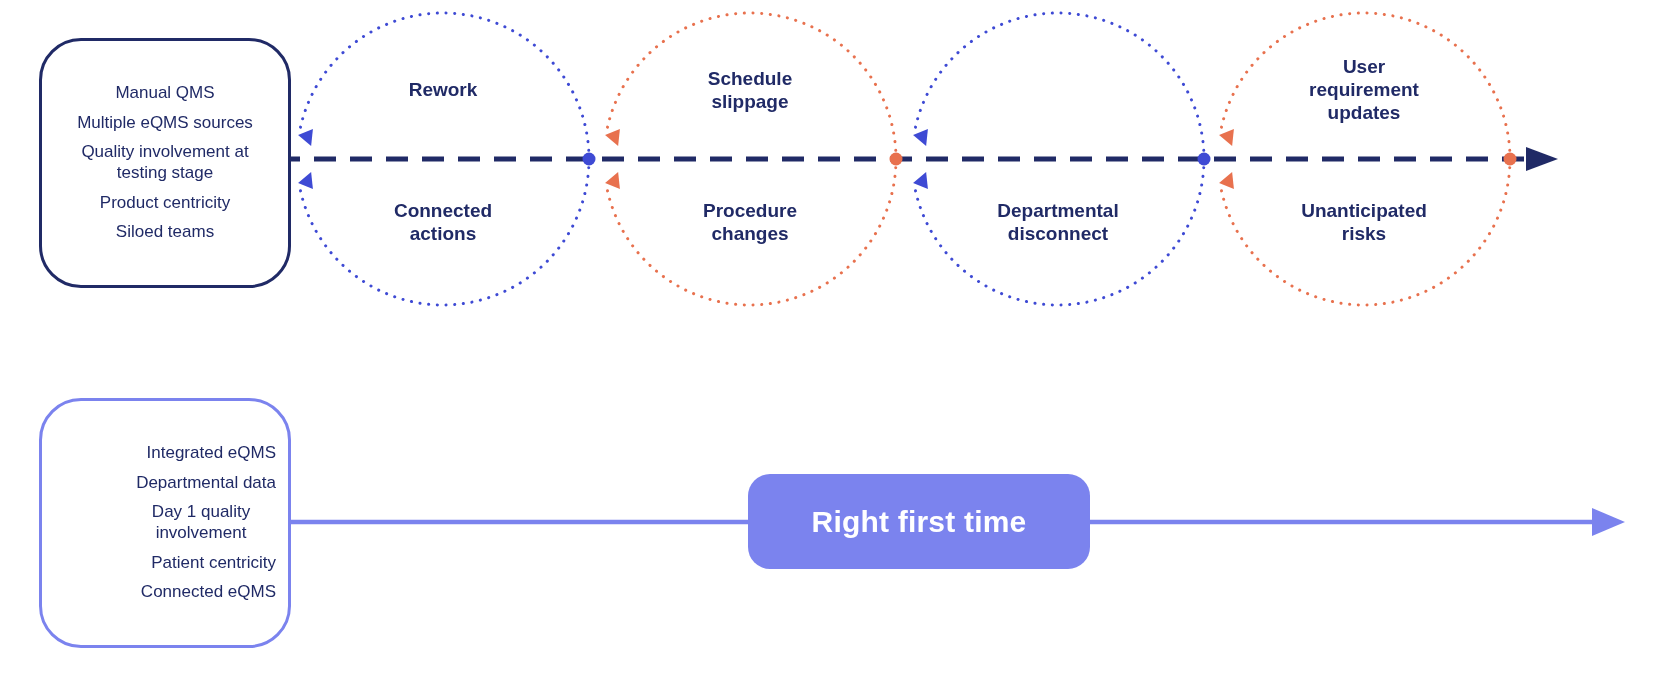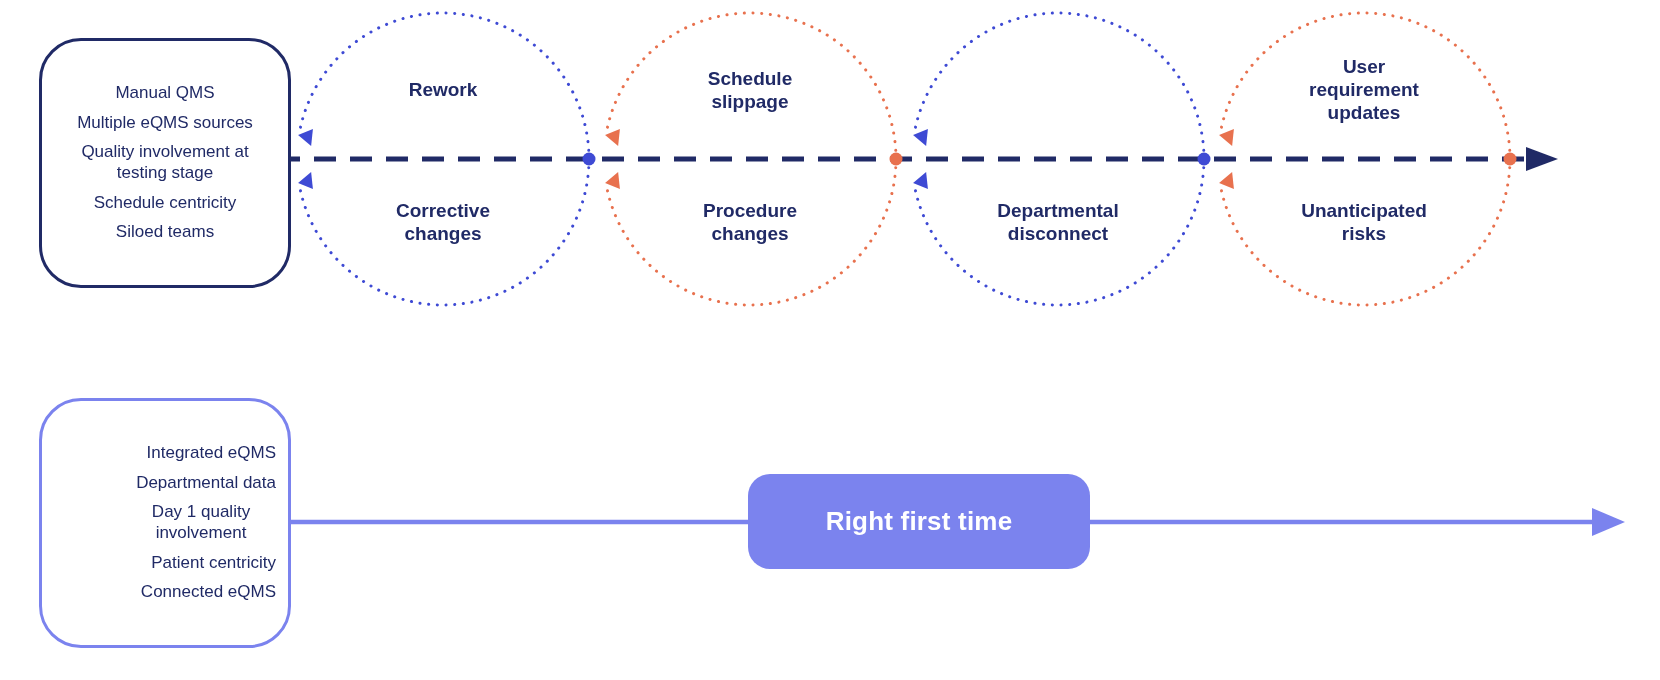--- a/index.html
+++ b/index.html
@@ -61,21 +61,21 @@
     width: 342px;
     height: 95px;
     border-radius: 22px;
     background: var(--periwinkle);
     display: flex;
     align-items: center;
     justify-content: center;
   }
   .pill span {
     color: var(--pill-text, #fff);
-    font-size: 26px;
+    font-size: 30px;
     font-weight: 700;
     letter-spacing: 0.2px;
   }
 
   .stroke-blue   { stroke: var(--blue); }
   .stroke-orange { stroke: var(--orange); }
   .fill-blue     { fill: var(--blue); }
   .fill-orange   { fill: var(--orange); }
   .fill-navy     { fill: var(--navy); }
   .fill-peri     { fill: var(--periwinkle); }
@@ -132,26 +132,26 @@
 
     <line x1="276" y1="522" x2="1594" y2="522" stroke="var(--periwinkle)" stroke-width="4.5"></line>
     <polygon class="fill-peri" points="1592,508 1625,522 1592,536"></polygon>
     <circle class="fill-peri" cx="276" cy="522" r="8"></circle>
   </svg>
 
   <div class="feature-box navy">
     <div class="box-item">Manual QMS</div>
     <div class="box-item">Multiple eQMS sources</div>
     <div class="box-item w196">Quality involvement at testing stage</div>
-    <div class="box-item">Schedule centricity</div>
+    <div class="box-item">Product centricity</div>
     <div class="box-item">Siloed teams</div>
   </div>
 
   <div class="clabel" style="left:443px;  top:90px;  width:200px;">Rework</div>
-  <div class="clabel" style="left:443px;  top:222px; width:120px;">Corrective changes</div>
+  <div class="clabel" style="left:443px;  top:222px; width:120px;">Connected actions</div>
 
   <div class="clabel" style="left:750px;  top:90px;  width:115px;">Schedule slippage</div>
   <div class="clabel" style="left:750px;  top:222px; width:120px;">Procedure changes</div>
 
   <div class="clabel" style="left:1058px; top:222px; width:160px;">Departmental disconnect</div>
 
   <div class="clabel" style="left:1364px; top:222px; width:165px;">Unanticipated risks</div>
   <div class="clabel" style="left:1364px; top:90px;  width:140px;">User requirement updates</div>
 
   <div class="feature-box peri">

